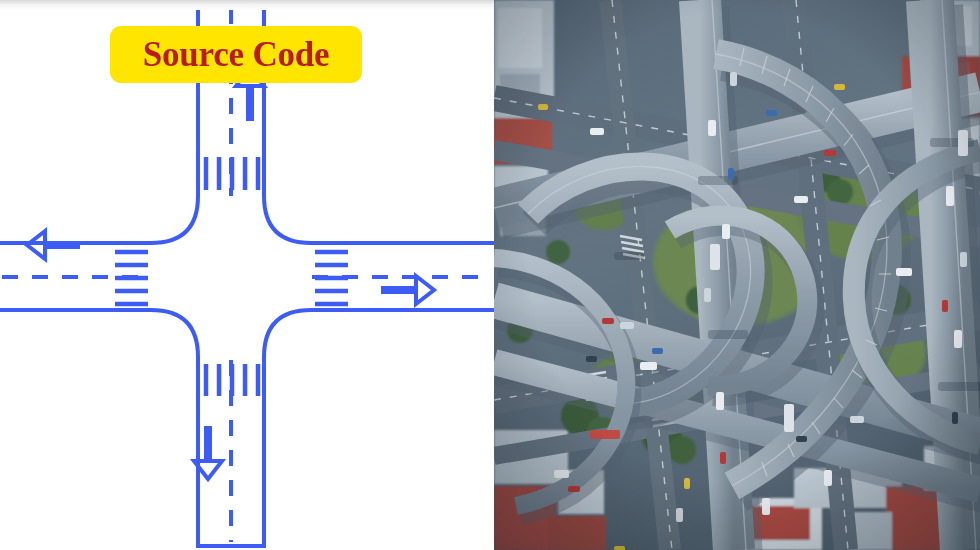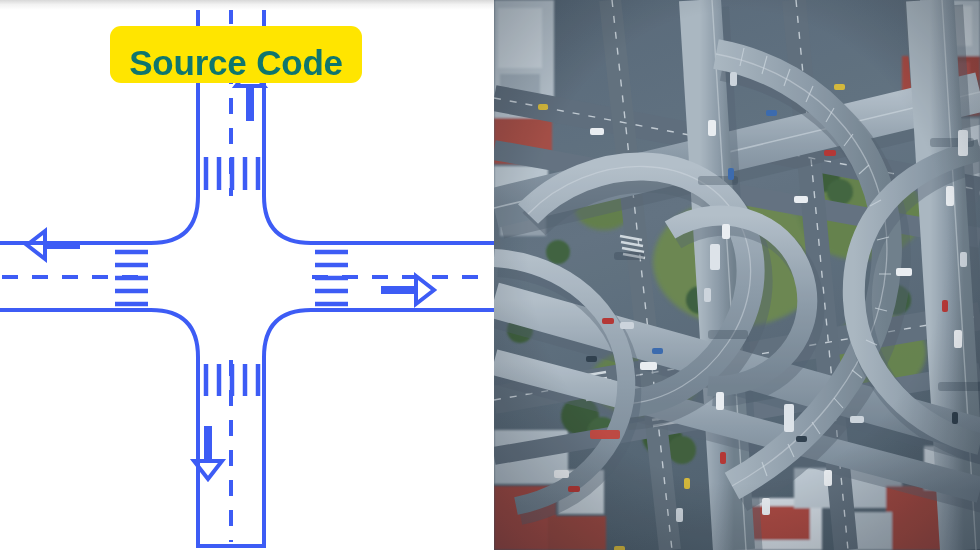--- a/index.html
+++ b/index.html
@@ -24,25 +24,26 @@
   
   .panel-right {
     position:relative; width:486px; height:550px; overflow:hidden;
     background:#5d6b78;
   }
   .photo { position:absolute; inset:0; width:100%; height:100%; }
 
   
   .badge {
     position:absolute; z-index:20;
-    background:#FFE500; color:#0f766e;
+    background:#FFE500; color:#b91c1c;
     border-radius:11px;
-    display:flex; align-items:flex-end; justify-content:center;
+    display:flex; align-items:center; justify-content:center;
     font-weight:bold; letter-spacing:-0.2px;
     white-space:nowrap;
+    font-family:Liberation Serif, serif;
   }
   .badge-source   { left:110px; top:26px;  width:252px; height:57px; font-size:35px; }
 </style>
 </head>
 <body>
 
 <div class="stage">
 
   <div class="panel-left">
     <div class="topfade"></div>

